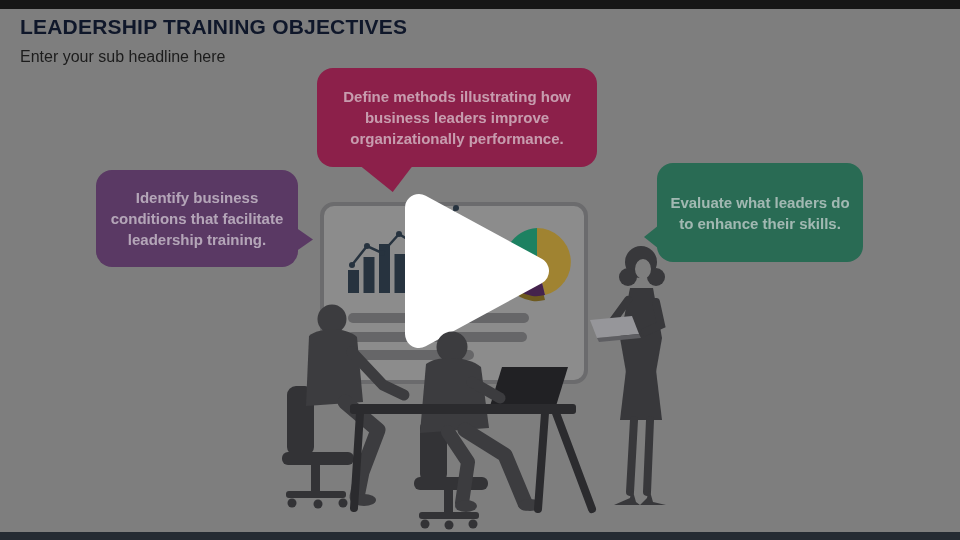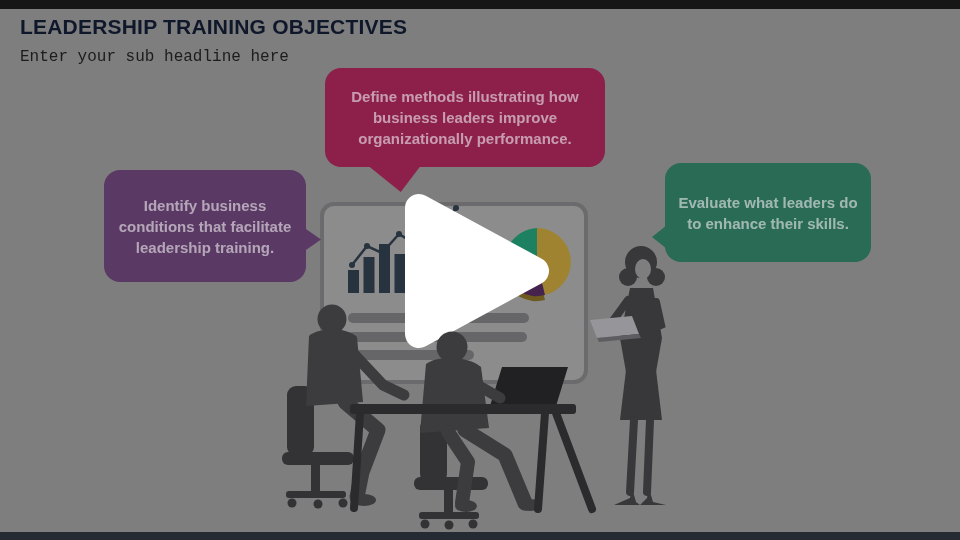--- a/index.html
+++ b/index.html
@@ -2,42 +2,42 @@
 <html><head>
 <meta charset="utf-8">
 <style>
   html,body{margin:0;padding:0;background:#000;}
   #stage{position:relative;width:960px;height:540px;background:#7E7E7E;overflow:hidden;
          font-family:"Liberation Sans",sans-serif;}
   .letterbox{position:absolute;left:0;right:0;}
   #bar-top{top:0;height:9px;background:#161616;}
   #bar-bottom{bottom:0;height:8px;background:#252B33;}
   .title{position:absolute;left:20px;top:15px;font-size:21px;font-weight:bold;color:#0f172a;letter-spacing:.2px;}
-  .subtitle{position:absolute;left:20px;top:48px;font-size:16px;color:#1C1C1C;font-family:Liberation Mono, monospace;}
+  .subtitle{position:absolute;left:20px;top:48px;font-size:16px;color:#1C1C1C;}
   .bubble{position:absolute;border-radius:16px;color:rgba(236,232,236,.62);font-weight:bold;
           display:flex;align-items:center;justify-content:center;text-align:center;
           font-size:15px;line-height:21px;box-sizing:border-box;}
   .tail{position:absolute;}
-  #bubble-left{left:96px;top:170px;width:202px;height:112px;padding:0 8px;}
+  #bubble-left{left:96px;top:170px;width:202px;height:97px;padding:0 8px;}
   #tail-left-bubble{left:295px;top:227px;width:18px;height:25px;clip-path:polygon(0 0,100% 50%,0 100%);}
   #bubble-center{left:317px;top:68px;width:280px;height:99px;padding:0 14px;}
   #tail-center-bubble{left:358px;top:164px;width:56px;height:28px;clip-path:polygon(0 0,100% 0,62% 100%);}
   #bubble-right{left:657px;top:163px;width:206px;height:99px;padding:0 11px;}
   #tail-right-bubble{left:644px;top:225px;width:15px;height:24px;clip-path:polygon(100% 0,0 50%,100% 100%);}
   #board{position:absolute;left:320px;top:202px;width:268px;height:182px;background:#8C8C8C;
          border:4px solid #6B6B6D;border-radius:14px;box-sizing:border-box;}
   .ph-line{position:absolute;height:10px;border-radius:5px;background:#666668;}
   #ph1{left:348px;top:313px;width:181px;}
   #ph2{left:348px;top:332px;width:179px;}
   #ph3{left:348px;top:350px;width:126px;}
   .abs-svg{position:absolute;}
   #charts-svg{left:330px;top:205px;}
   #play-svg{left:393px;top:183px;z-index:5;}
   #people-svg{left:268px;top:238px;z-index:6;}
-  .bubble-layer{z-index:7;margin-left:8px;}
+  .bubble-layer{z-index:7;}
 </style>
 </head>
 <body>
 
 <div id="stage">
 
   <div id="bar-top" class="letterbox"></div>
 
   <div class="title">LEADERSHIP TRAINING OBJECTIVES</div>
   <div class="subtitle">Enter your sub headline here</div>

